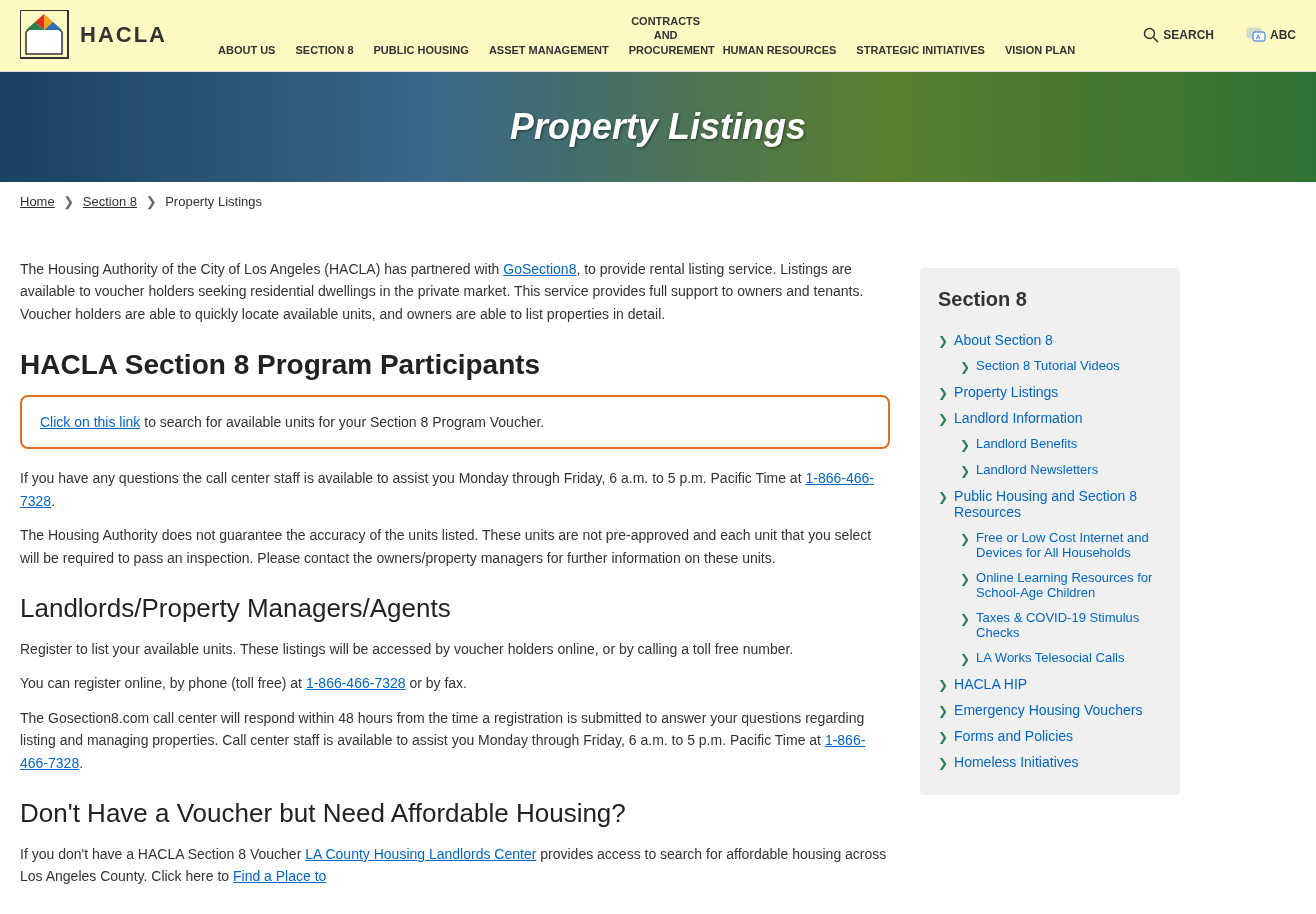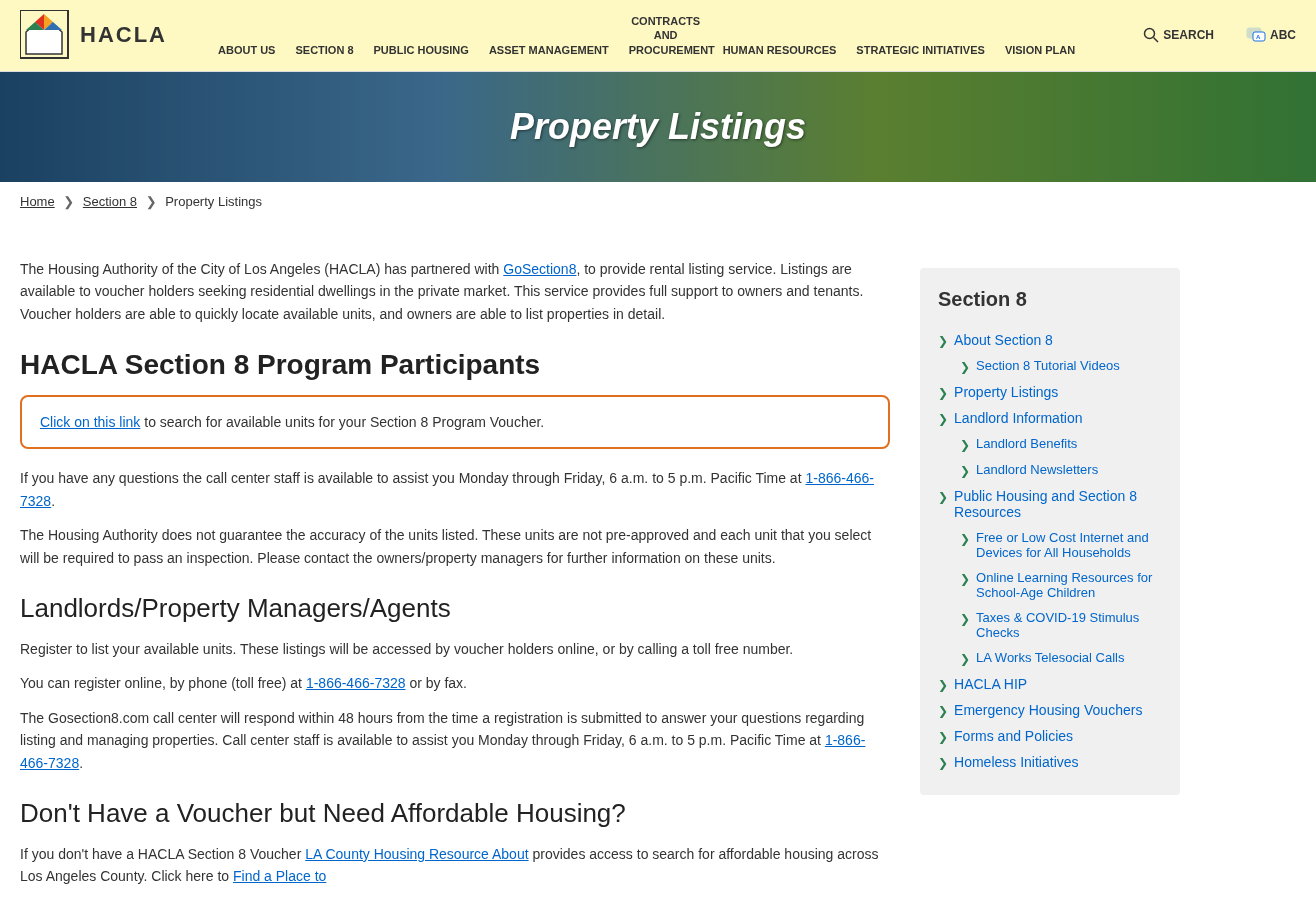--- a/index.html
+++ b/index.html
@@ -310,21 +310,21 @@
       The Gosection8.com call center will respond within 48 hours from the time a registration is
       submitted to answer your questions regarding listing and managing properties. Call center staff
       is available to assist you Monday through Friday, 6 a.m. to 5 p.m. Pacific Time at
       <a href="tel:18664667328">1-866-466-7328</a>.
     </p>
 
     <h3>Don't Have a Voucher but Need Affordable Housing?</h3>
 
     <p>
       If you don't have a HACLA Section 8 Voucher
-      <a href="#">LA County Housing Resource About</a>
+      <a href="#">LA County Housing Landlords Center</a>
       provides access to search for affordable housing across Los Angeles County. Click here to
       <a href="#">Find a Place to</a>
     </p>
   </div>
 
   <div class="sidebar">
     <div class="sidebar-title">Section 8</div>
 
     <div class="sidebar-item">
       <span class="sidebar-chevron">❯</span>

